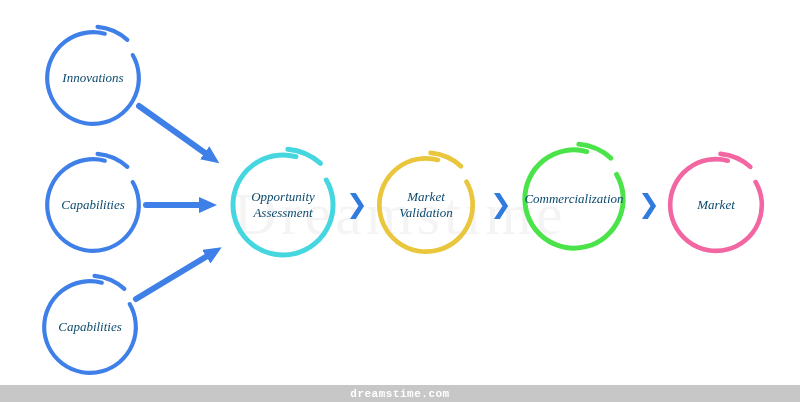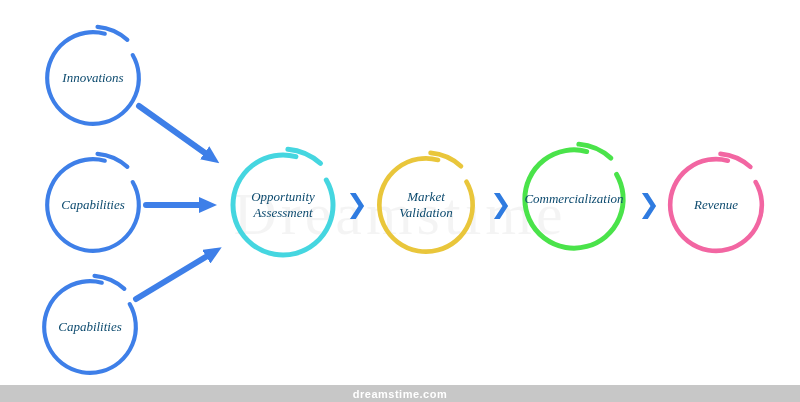--- a/index.html
+++ b/index.html
@@ -22,21 +22,21 @@
   }
   .chevron{
     position:absolute;color:#2f7be0;font-size:26px;font-weight:bold;line-height:1;
     font-family:"DejaVu Sans", sans-serif;
   }
   .footer{
     position:absolute;left:0;right:0;bottom:0;height:17px;background:#c7c7c7;
     display:flex;align-items:center;justify-content:center;
   }
   .footer-brand{
-    color:#ffffff;font-family:Liberation Sans, sans-serif;font-size:11px;
+    color:#ffffff;font-family:Liberation Mono, monospace;font-size:11px;
     font-weight:bold;letter-spacing:0.5px;
   }
 </style>
 </head>
 <body>
 
 <div class="canvas">
 
   <div class="watermark">Dreamstime</div>
 
@@ -113,21 +113,21 @@
     <span class="label">Commercialization</span>
   </div>
 
   <div class="node" style="left:661px;top:150px;width:110px;height:110px">
     <svg class="ring" viewBox="0 0 120 120">
       <g fill="none" stroke-width="5" stroke-linecap="round" stroke="#f266a2">
         <path d="M103.3 35 A50 50 0 1 1 72.9 11.7"></path>
         <path d="M64.9 4.2 A56 56 0 0 1 97.5 18.4"></path>
       </g>
     </svg>
-    <span class="label">Revenue</span>
+    <span class="label">Market</span>
   </div>
 
   <span class="chevron" style="left:346px;top:191px">❯</span>
   <span class="chevron" style="left:490px;top:191px">❯</span>
   <span class="chevron" style="left:638px;top:191px">❯</span>
 
   <div class="footer">
     <span class="footer-brand">dreamstime.com</span>
   </div>
 

